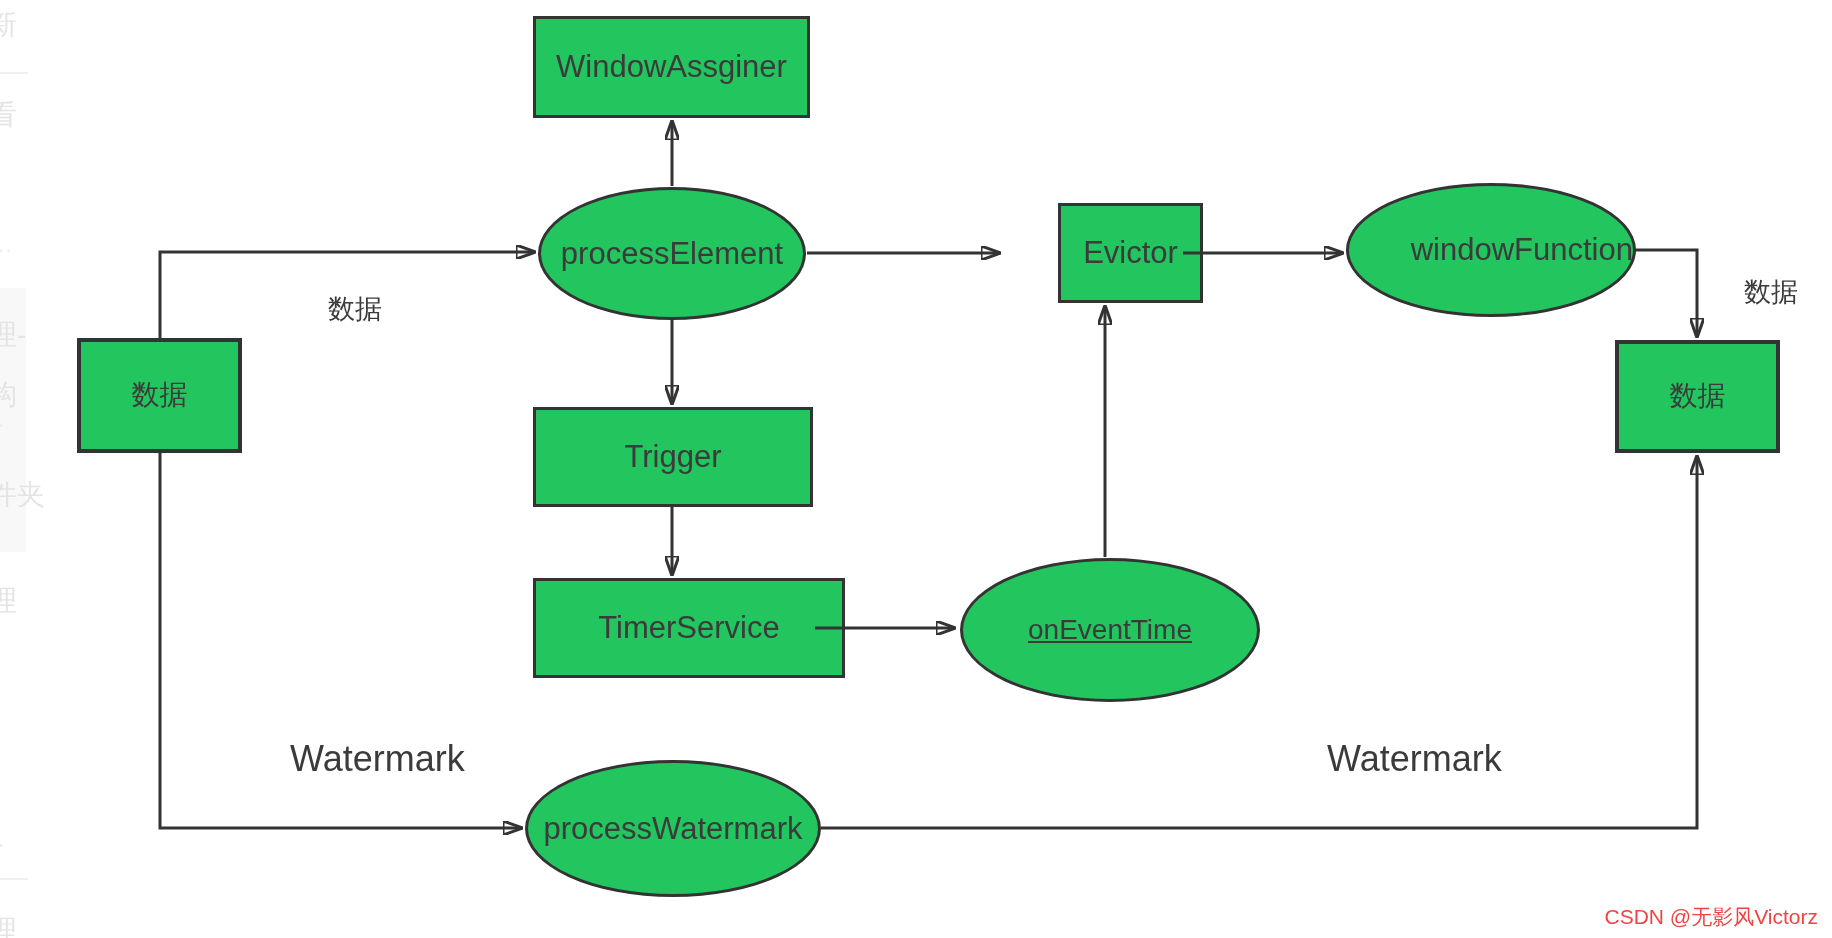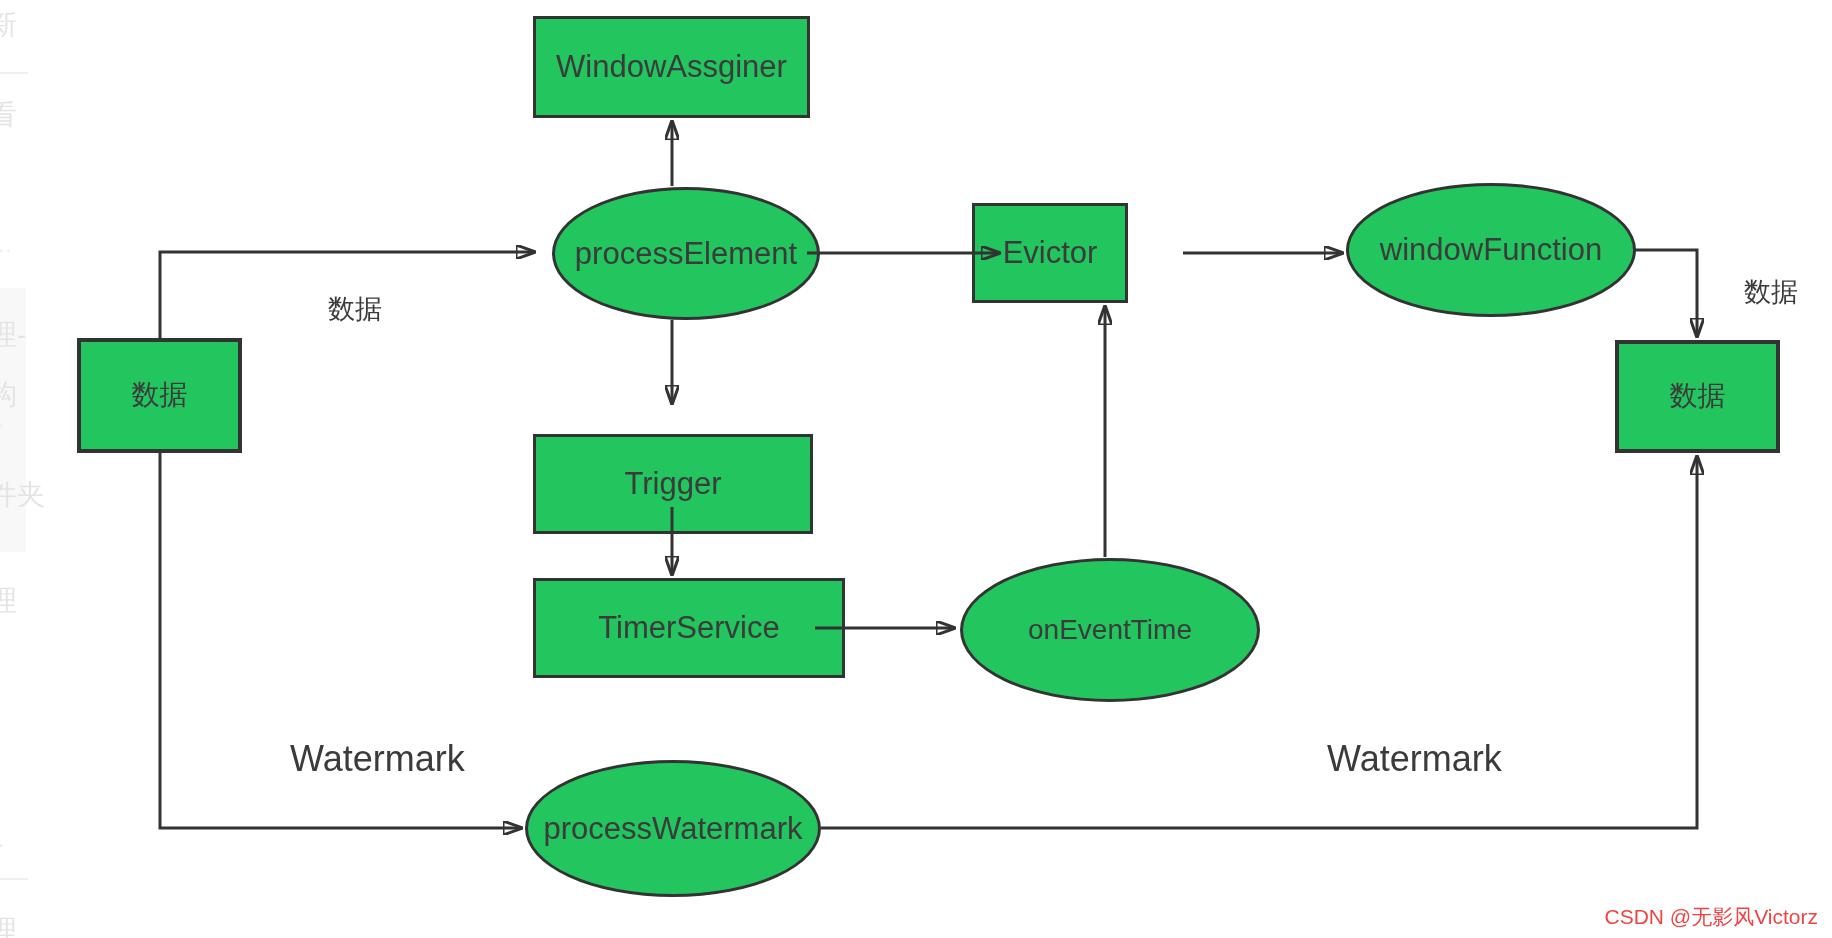--- a/index.html
+++ b/index.html
@@ -13,21 +13,21 @@
   .frag{position:absolute;left:-11px;color:#e4e4e4;font-size:28px;white-space:nowrap;user-select:none;}
   .frag.dots{color:#ededed;font-size:24px;}
   
   .node{
     position:absolute;display:flex;align-items:center;justify-content:center;
     background:#22c55e;border:3px solid #333333;box-sizing:border-box;
     font-size:31px;line-height:1.15;text-align:center;z-index:2;
   }
   .node.thick{border-width:4px;font-size:28px;}
   .node.ellipse{border-radius:50%;}
-  .node .stack{display:flex;flex-direction:column;gap:2px;font-size:28px;}
+  .node .stack{display:flex;flex-direction:column;gap:2px;font-size:28px;text-decoration:underline;}
   
   .lbl{position:absolute;font-size:27px;color:#3b3b3b;white-space:nowrap;z-index:2;}
   .lbl.en{font-size:36px;}
   
   #wires{position:absolute;left:0;top:0;width:1832px;height:938px;z-index:3;pointer-events:none;}
   #wires path{fill:none;stroke:#333333;stroke-width:3px;}
   
   .csdn{position:absolute;right:14px;top:903px;font-size:21px;color:#ef4444;
         text-shadow:0 1px 0 #ffffff;z-index:2;white-space:nowrap;}
 </style>
@@ -51,37 +51,37 @@
   <span class="frag" style="top:912px;">理</span>
 
   <div class="node thick" style="left:77px;top:338px;width:165px;height:115px;">
       <span>数据</span>
     </div>
 
   <div class="node" style="left:533px;top:16px;width:277px;height:102px;">
       <span>WindowAssginer</span>
     </div>
 
-  <div class="node ellipse" style="left:552px;top:187px;width:268px;height:133px;">
+  <div class="node ellipse" style="left:538px;top:187px;width:268px;height:133px;">
       <span>processElement</span>
     </div>
 
-  <div class="node" style="left:972px;top:203px;width:156px;height:100px;">
+  <div class="node" style="left:1058px;top:203px;width:145px;height:100px;">
       <span>Evictor</span>
     </div>
 
-  <div class="node ellipse" style="left:1346px;top:183px;width:290px;height:134px;">
+  <div class="node ellipse" style="left:1346px;top:183px;width:290px;height:134px;justify-content:flex-end;">
       <span>windowFunction</span>
     </div>
 
   <div class="node thick" style="left:1615px;top:340px;width:165px;height:113px;">
       <span>数据</span>
     </div>
 
-  <div class="node" style="left:533px;top:407px;width:280px;height:100px;margin-top:27px;">
+  <div class="node" style="left:533px;top:407px;width:280px;height:100px;">
       <span>Trigger</span>
     </div>
 
   <div class="node" style="left:533px;top:578px;width:312px;height:100px;">
       <span>TimerService</span>
     </div>
 
   <div class="node ellipse" style="left:960px;top:558px;width:300px;height:144px;">
     <div class="stack">
       <span>onEventTime</span>

